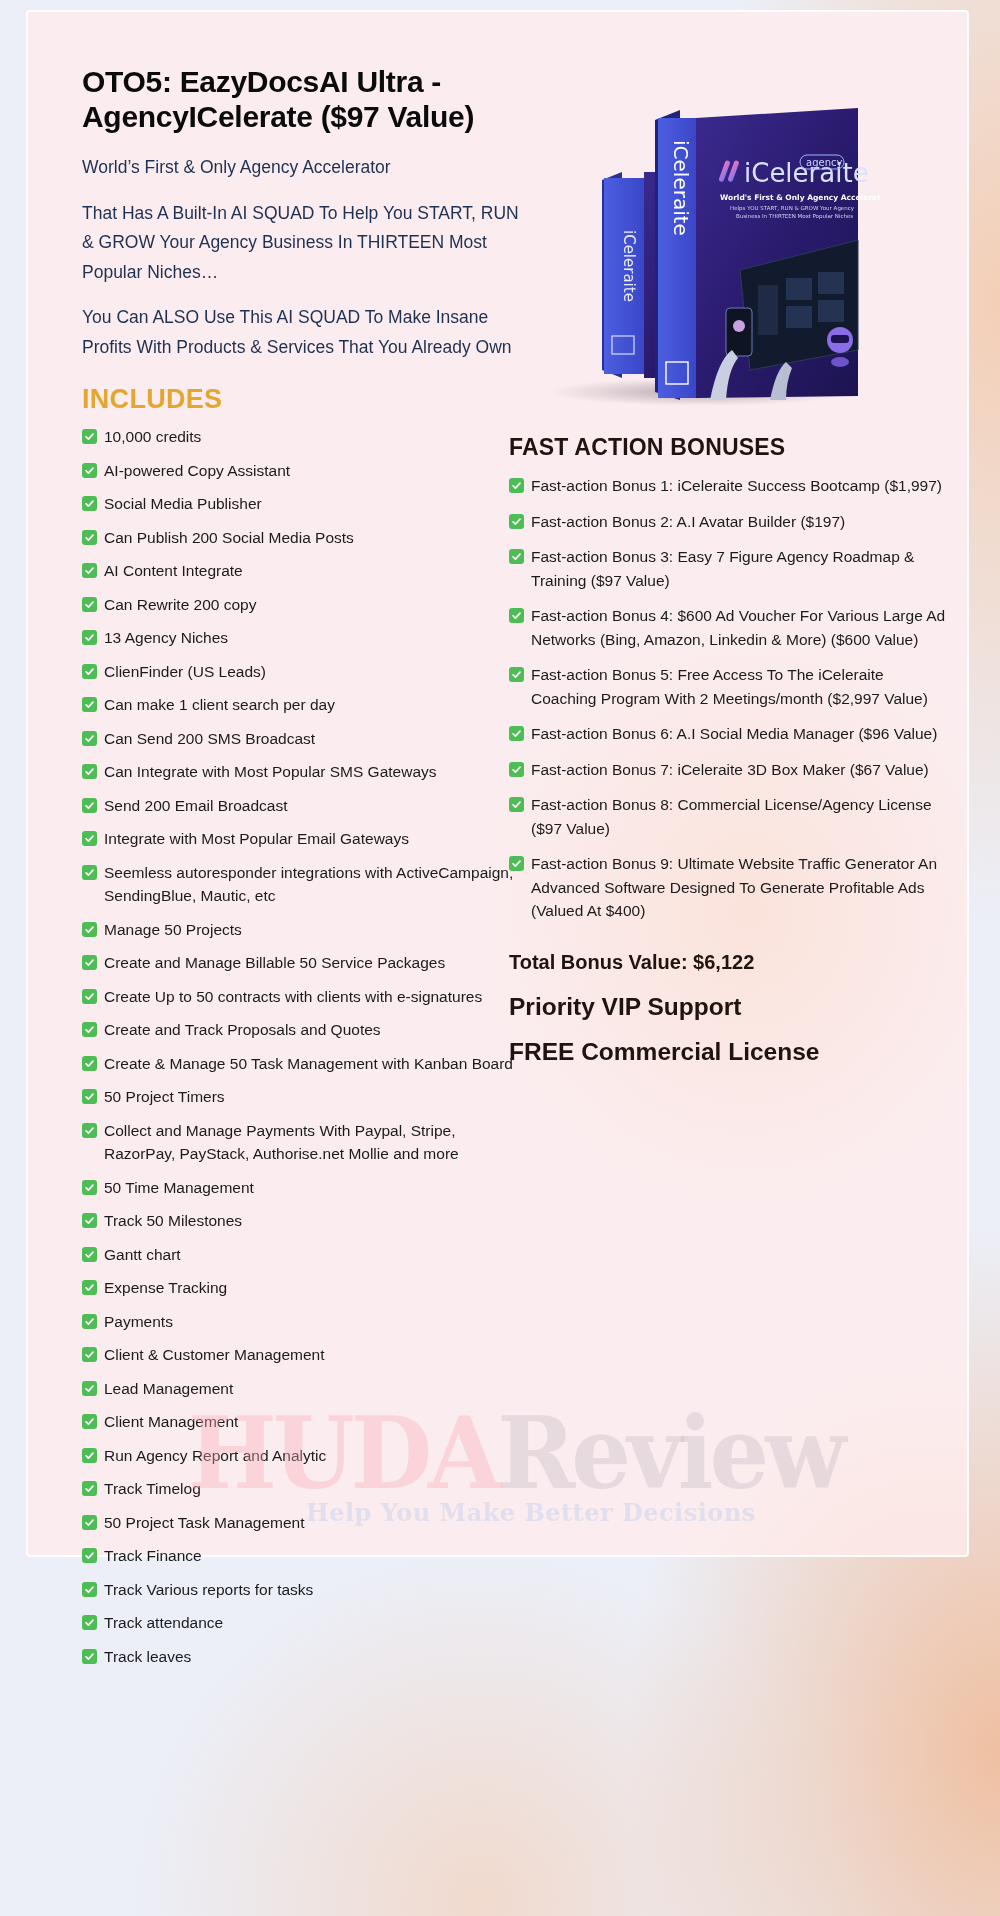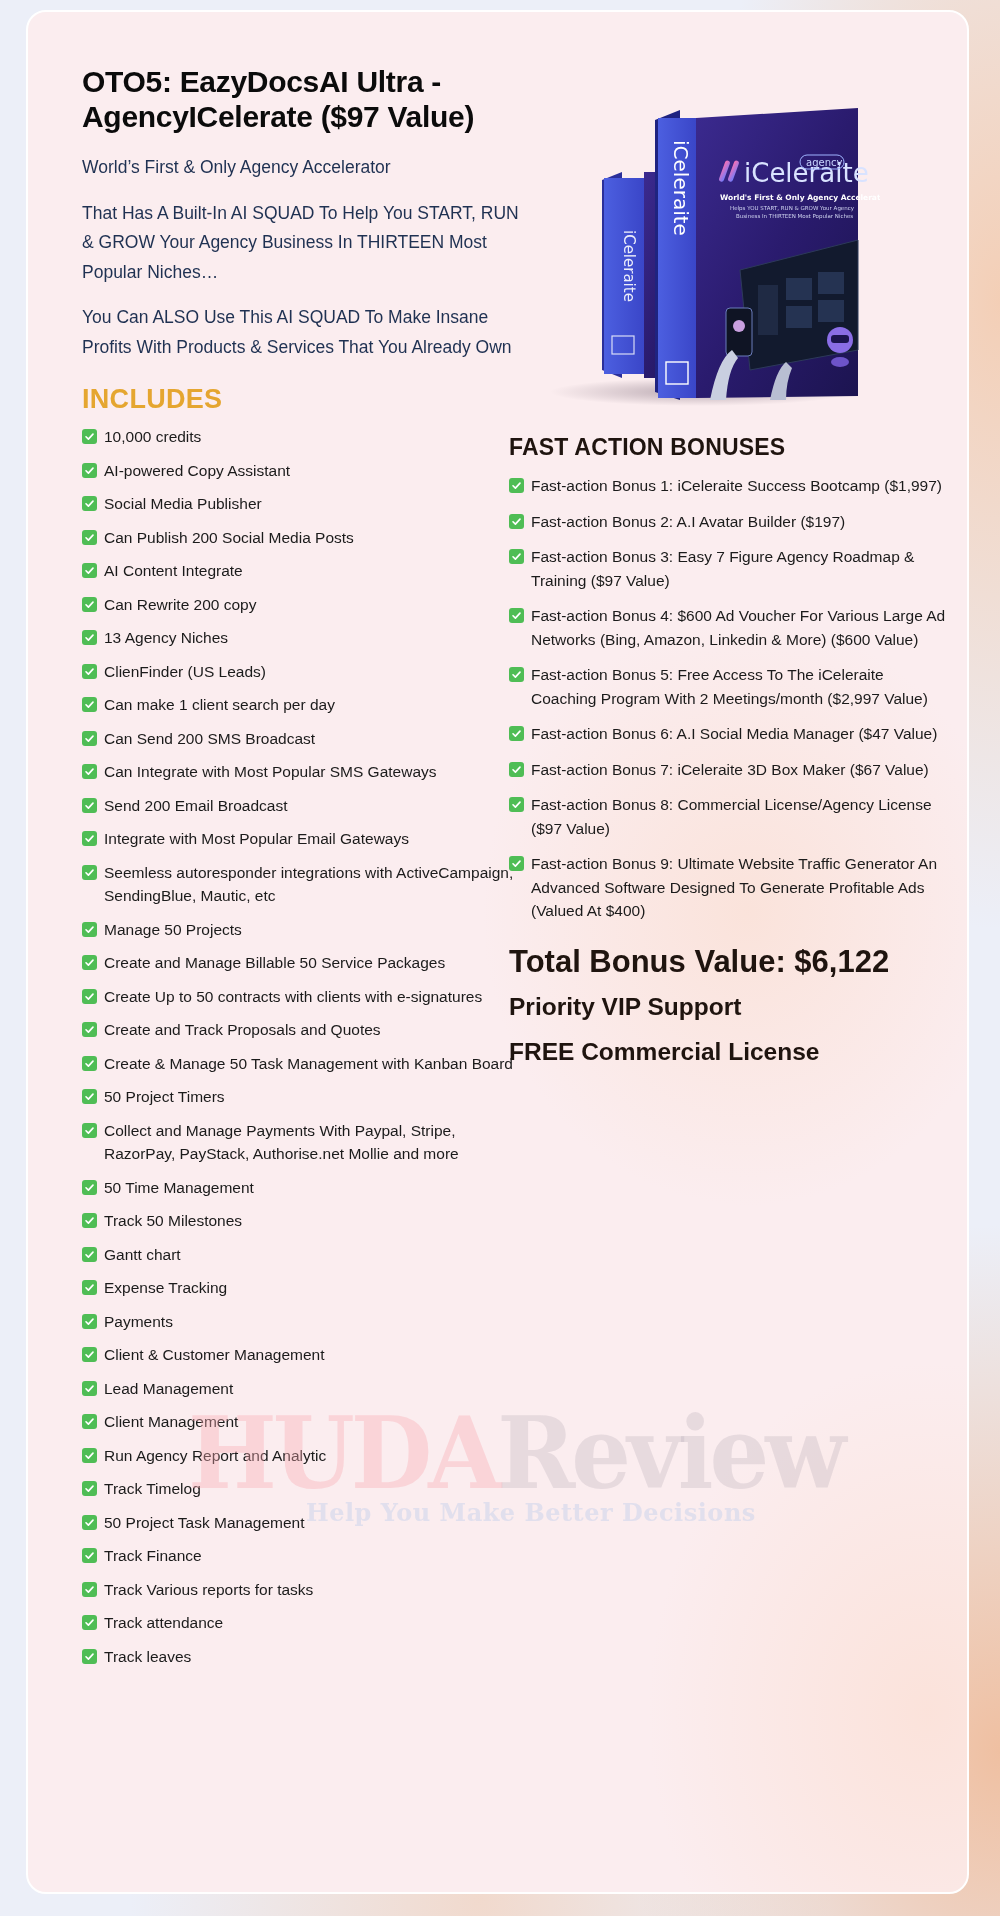--- a/index.html
+++ b/index.html
@@ -11,23 +11,23 @@
       font-family: "Liberation Sans", "DejaVu Sans", sans-serif;
       background:
         radial-gradient(ellipse 420px 900px at 1000px 300px, rgba(246,196,160,0.75), rgba(246,196,160,0) 70%),
         radial-gradient(ellipse 500px 700px at 1000px 1750px, rgba(240,180,140,0.8), rgba(240,180,140,0) 75%),
         radial-gradient(ellipse 500px 500px at 480px 1900px, rgba(245,200,170,0.55), rgba(245,200,170,0) 70%),
         #eceff8;
     }
     .card {
       position: absolute;
       left: 26px; top: 10px;
-      width: 943px; height: 1884px;
+      width: 943px; height: 1547px;
       border: 2px solid #ffffff;
-      border-radius: 20px;
+      border-radius: 4px;
       background:
         radial-gradient(ellipse 380px 420px at 720px 900px, rgba(250,220,205,0.6), rgba(250,220,205,0) 70%),
         radial-gradient(ellipse 400px 500px at 900px 1700px, rgba(251,222,210,0.7), rgba(251,222,210,0) 70%),
         #fbedef;
       box-sizing: border-box;
     }
     .left-col {
       position: absolute;
       left: 54px; top: 52px;
       width: 440px;
@@ -79,21 +79,21 @@
     .check-box svg { width: 11px; height: 11px; }
     .bonus-heading {
       font-size: 23px;
       font-weight: 800;
       color: #1f140f;
       margin: 0 0 13px 0;
       letter-spacing: 0.2px;
     }
     .bonus-list .check-item { margin-bottom: 12px; }
     .total {
-      font-size: 31px;
+      font-size: 20px;
       font-weight: 800;
       color: #1f140f;
       margin: 23px 0 0 0;
       line-height: 32px;
     }
     .extra {
       font-size: 24.5px;
       font-weight: 800;
       color: #1f140f;
       margin: 13px 0 0 0;
@@ -479,21 +479,21 @@
             </svg>
     </span>
     <span class="item-text">Fast-action Bonus 5: Free Access To The iCeleraite Coaching Program With 2 Meetings/month ($2,997 Value)</span>
   </li>
         <li class="check-item">
     <span class="check-box">
       <svg viewBox="0 0 12 12">
               <path d="M2.2 6.3 L4.8 8.8 L9.8 3.4" fill="none" stroke="#ffffff" stroke-width="1.8" stroke-linecap="round" stroke-linejoin="round"></path>
             </svg>
     </span>
-    <span class="item-text">Fast-action Bonus 6: A.I Social Media Manager ($47 Value)</span>
+    <span class="item-text">Fast-action Bonus 6: A.I Social Media Manager ($96 Value)</span>
   </li>
         <li class="check-item">
     <span class="check-box">
       <svg viewBox="0 0 12 12">
               <path d="M2.2 6.3 L4.8 8.8 L9.8 3.4" fill="none" stroke="#ffffff" stroke-width="1.8" stroke-linecap="round" stroke-linejoin="round"></path>
             </svg>
     </span>
     <span class="item-text">Fast-action Bonus 7: iCeleraite 3D Box Maker ($67 Value)</span>
   </li>
         <li class="check-item">

